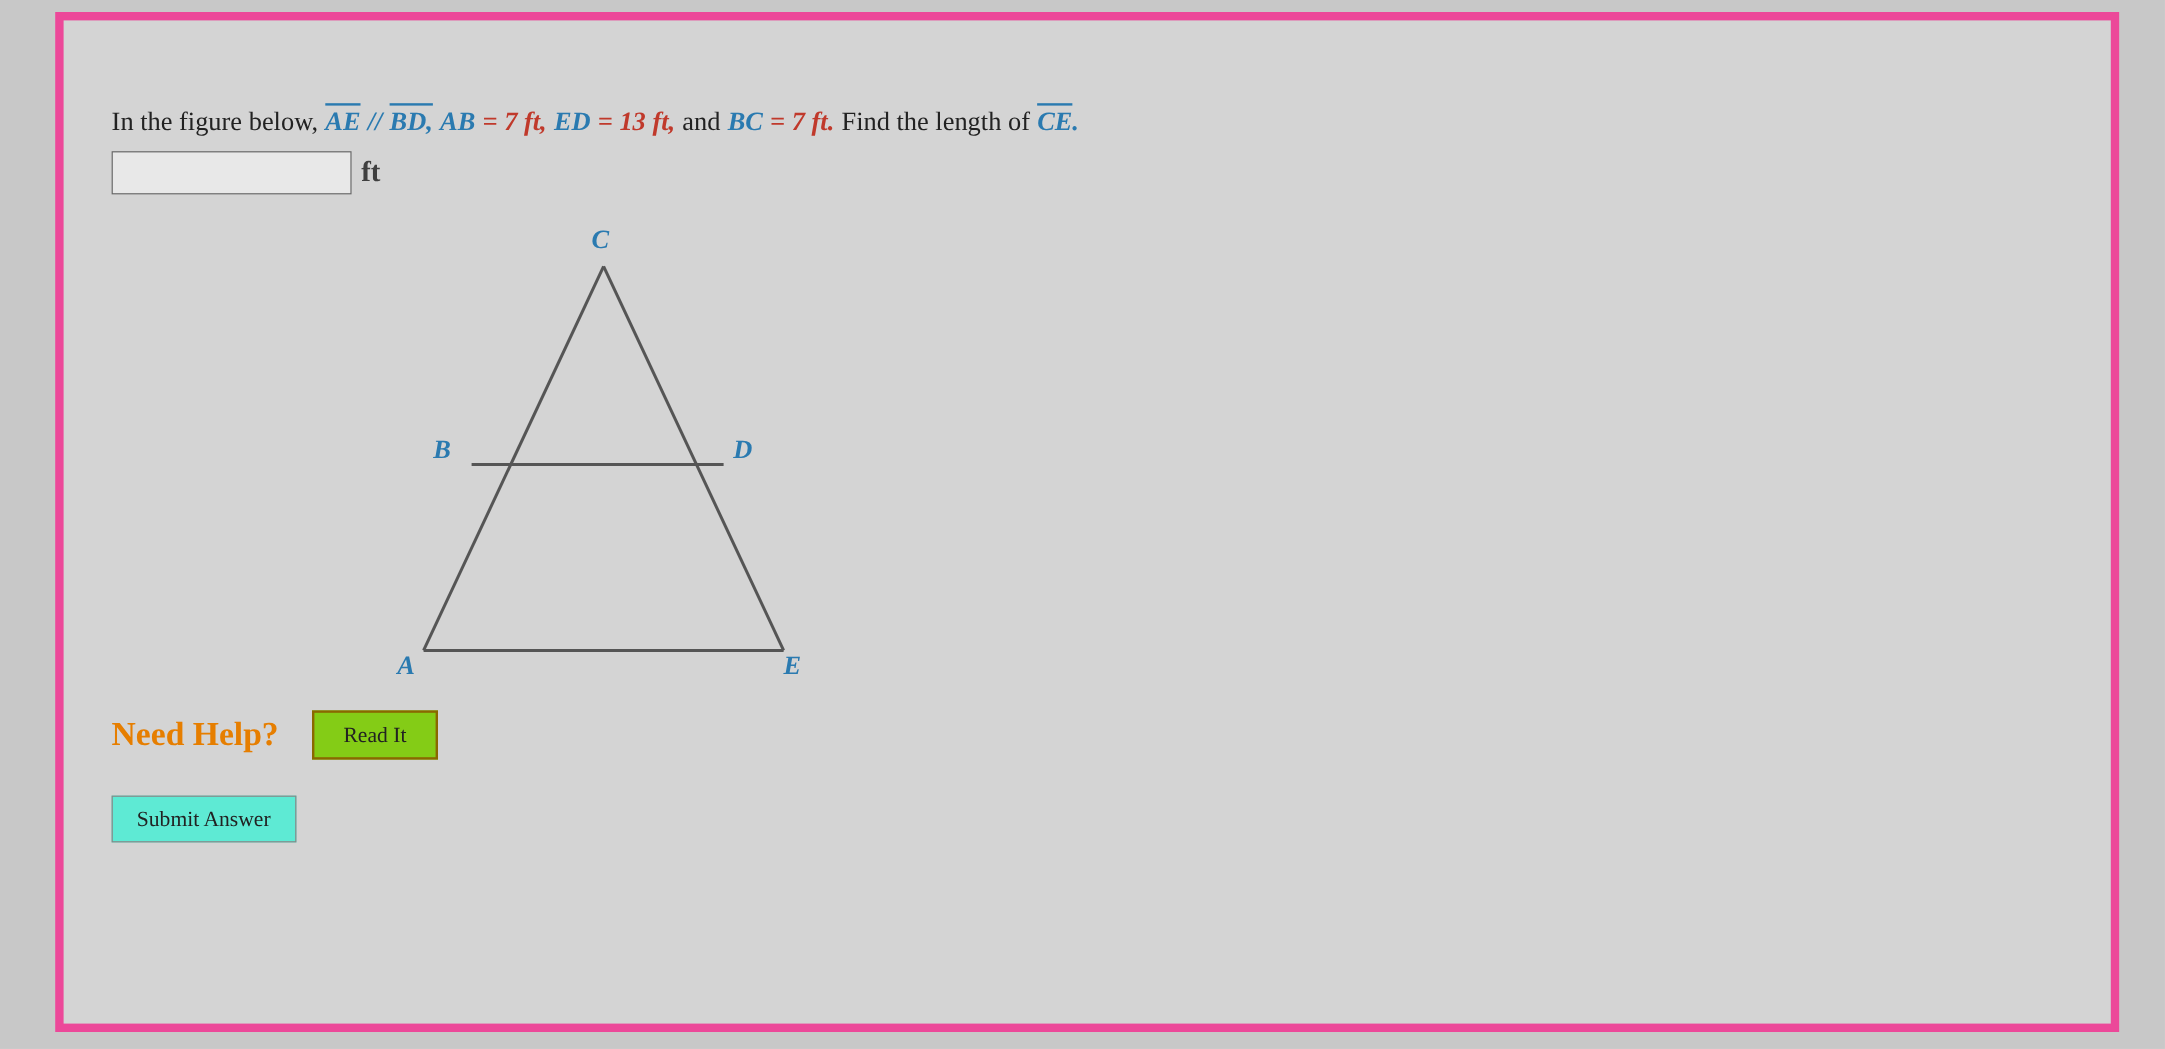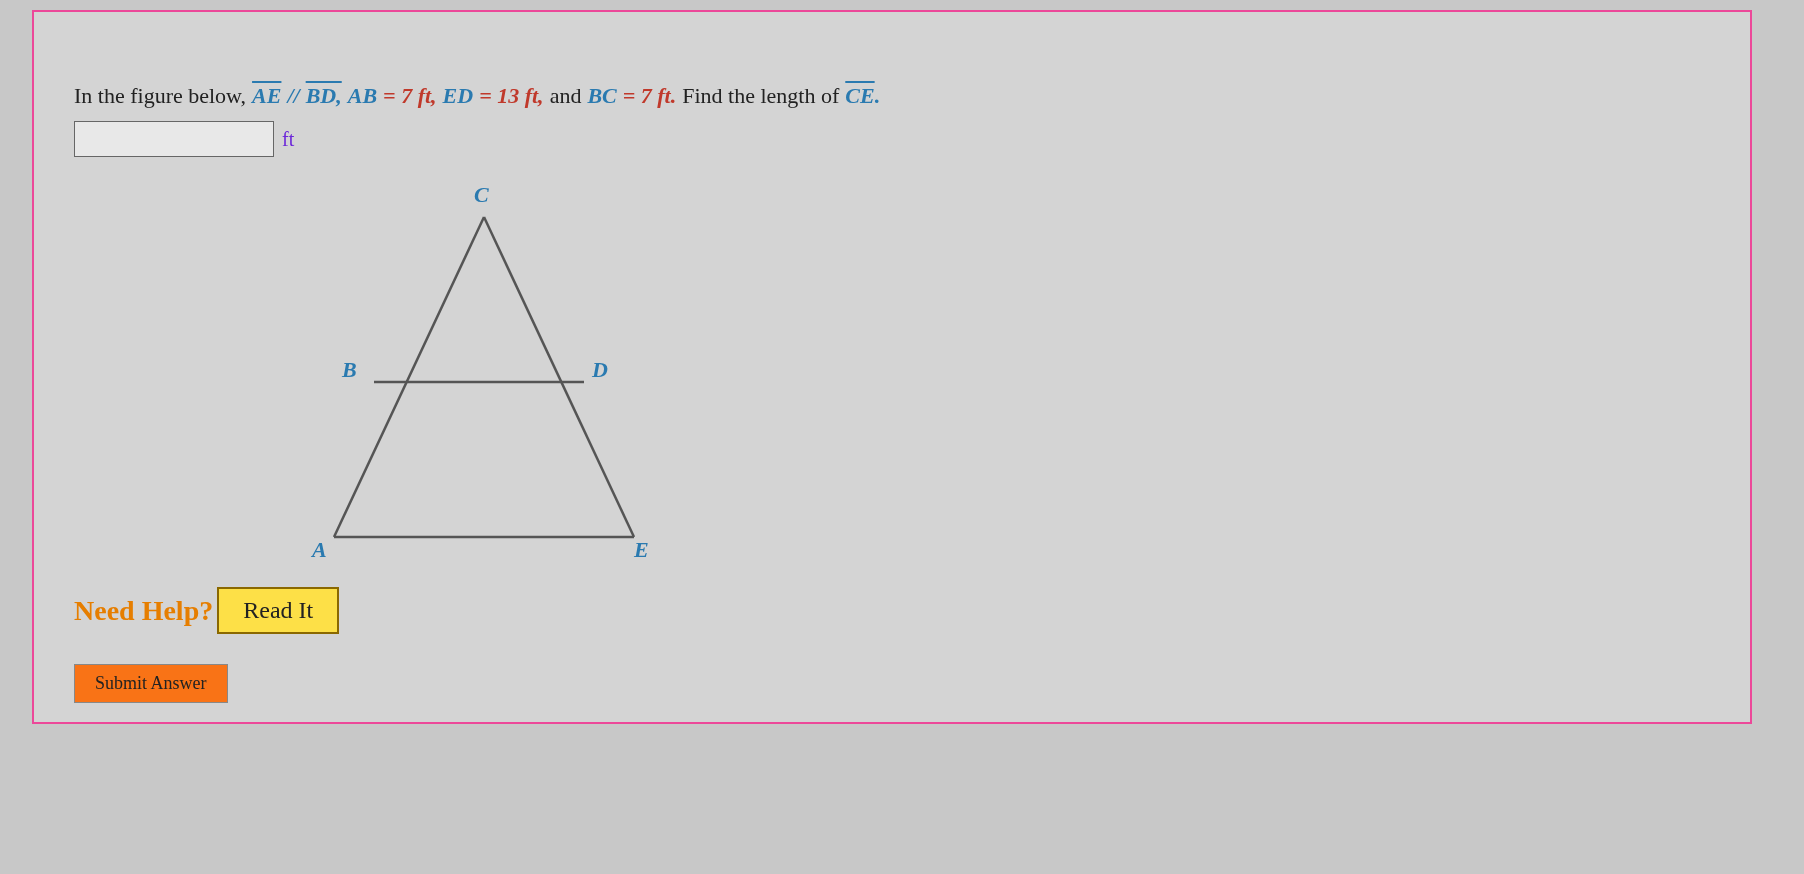--- a/index.html
+++ b/index.html
@@ -6,25 +6,25 @@
     body {
       width: 1804px;
       height: 874px;
       background-color: #c8c8c8;
       font-family: Georgia, 'Times New Roman', serif;
       overflow: hidden;
     }
     .main-panel {
       position: absolute;
       top: 10px;
-      left: 32px;
+      left: 46px;
       width: 1720px;
-      height: 714px;
+      height: 850px;
       background-color: #d4d4d4;
-      border: 2px solid #ec4899;
+      border: 7px solid #ec4899;
       padding: 30px 30px 30px 40px;
     }
     .problem-text {
       font-size: 22px;
       color: #222;
       line-height: 1.6;
       display: flex;
       flex-wrap: wrap;
       align-items: baseline;
       gap: 6px;
@@ -56,60 +56,61 @@
       margin-bottom: 20px;
     }
     .answer-input {
       width: 200px;
       height: 36px;
       border: 1.5px solid #666;
       background: #e8e8e8;
       font-size: 18px;
     }
     .ft-label {
-      font-size: 20px;
-      color: #6d28d9;
+      font-size: 24px;
+      color: #404040;
+      font-weight: bold;
     }
     .figure-container {
       position: relative;
       width: 400px;
       height: 400px;
       margin-left: 200px;
       margin-top: 0px;
     }
     .figure-container svg {
       position: absolute;
       top: 0;
       left: 0;
     }
     .help-row {
       display: flex;
       align-items: center;
-      gap: 4px;
+      gap: 28px;
       margin-top: 10px;
     }
     .need-help-text {
       font-size: 28px;
       font-weight: bold;
       color: #e67e00;
     }
     .read-it-btn {
-      background-color: #fde047;
+      background-color: #84cc16;
       border: 2px solid #8a6800;
       padding: 8px 24px;
-      font-size: 24px;
+      font-size: 18px;
       color: #222;
       cursor: pointer;
       font-family: Georgia, serif;
     }
     .submit-row {
       margin-top: 30px;
     }
     .submit-btn {
-      background-color: #f97316;
+      background-color: #5eead4;
       border: 1.5px solid #888;
       padding: 8px 20px;
       font-size: 18px;
       color: #222;
       cursor: pointer;
       font-family: Georgia, serif;
     }
     .parallel-symbol {
       font-style: italic;
       font-weight: bold;

